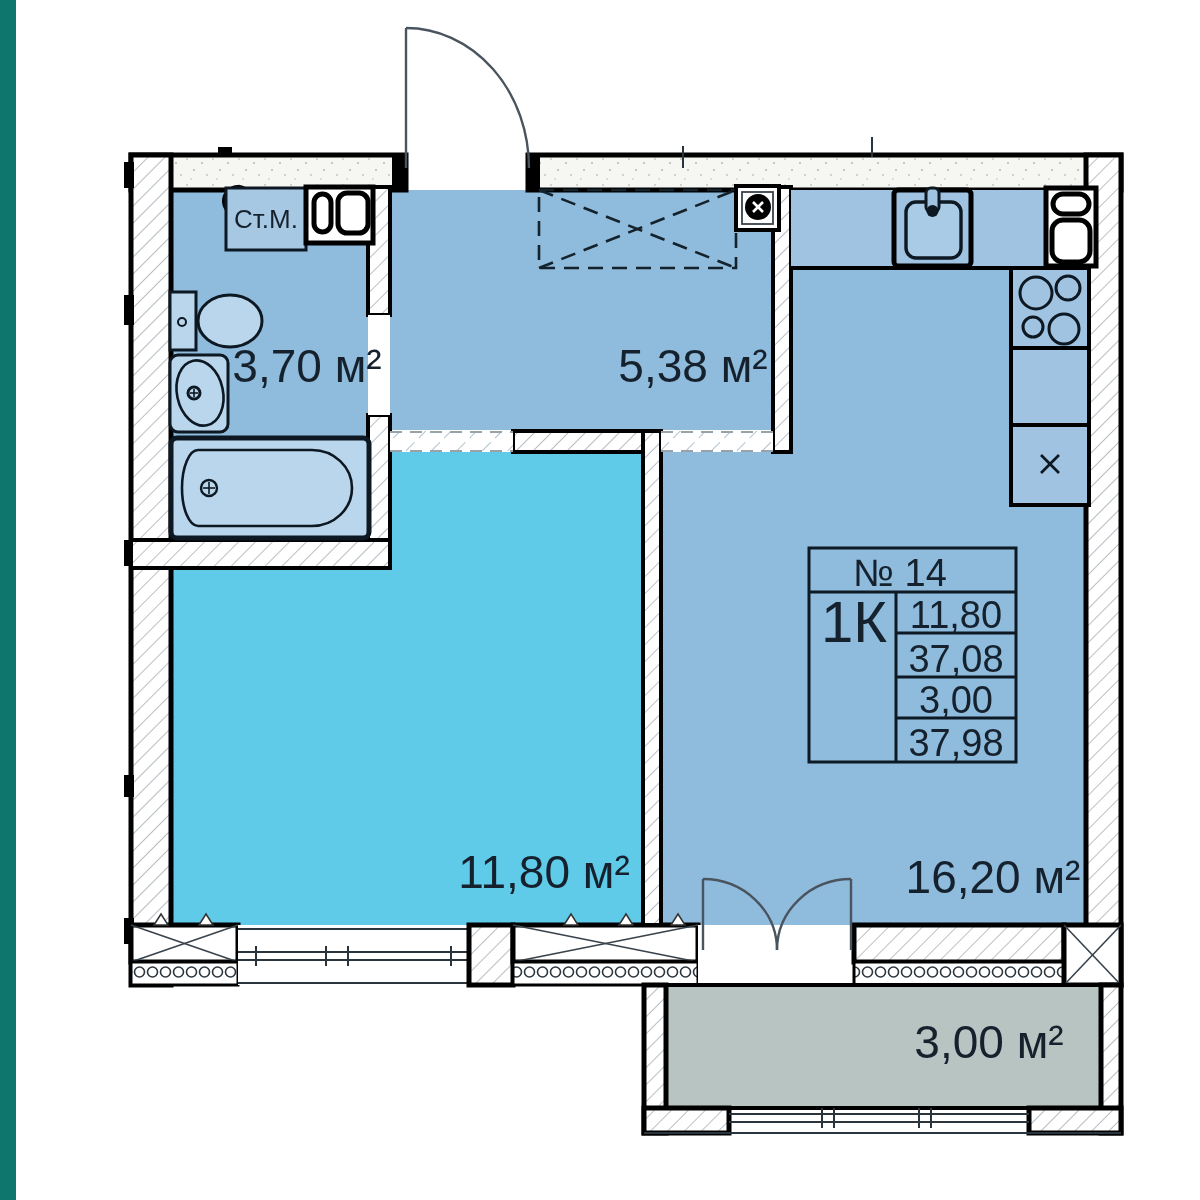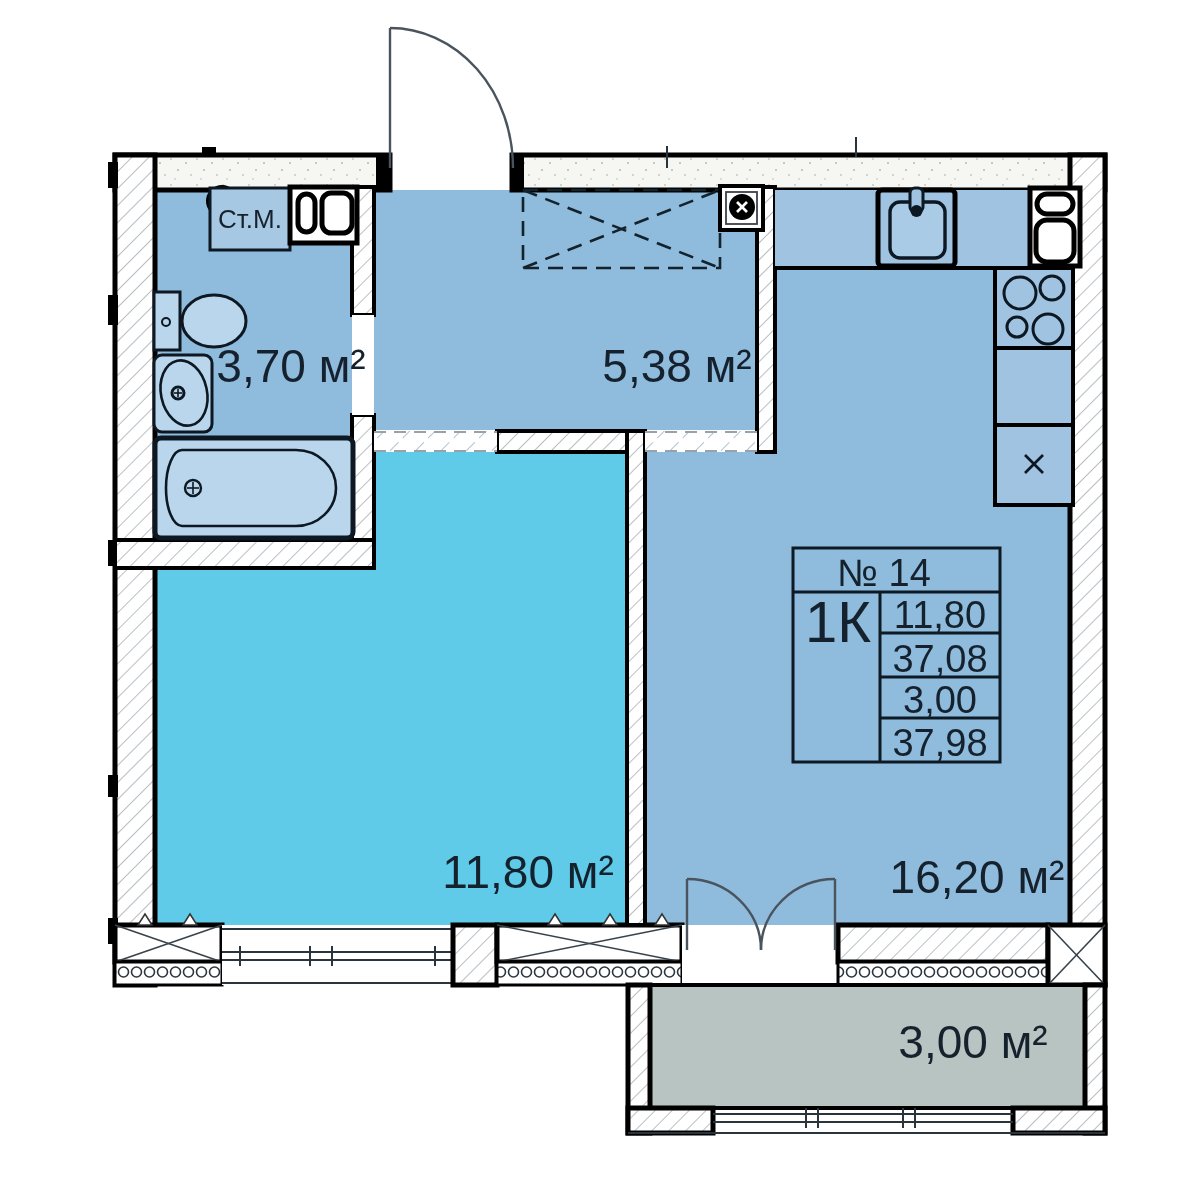--- a/index.html
+++ b/index.html
@@ -1,16 +1,16 @@
 <!DOCTYPE html>
 <html><head>
 <meta charset="utf-8">
 <style>
   html,body{margin:0;padding:0;background:#fff;}
-  .stage{width:988px;height:1200px;position:relative;background:#0f766e;}
+  .stage{width:988px;height:1200px;position:relative;background:#0f766e;padding-left:16px;}
   svg{display:block;}
   text{font-family:"Liberation Sans","DejaVu Sans",sans-serif;fill:#15222e;}
   .lbl{font-size:46px;}
   .lbl-small{font-size:26px;}
   .tbl-num{font-size:38px;}
   .tbl-type{font-size:58px;}
   .wall{fill:url(#hatch);stroke:#000;stroke-width:5;}
   .wall-thin{fill:url(#hatch);stroke:#000;stroke-width:4;}
   .wall-top{fill:url(#stipple);stroke:#000;stroke-width:5;}
   .brace{fill:#fff;stroke:#000;stroke-width:5;}

